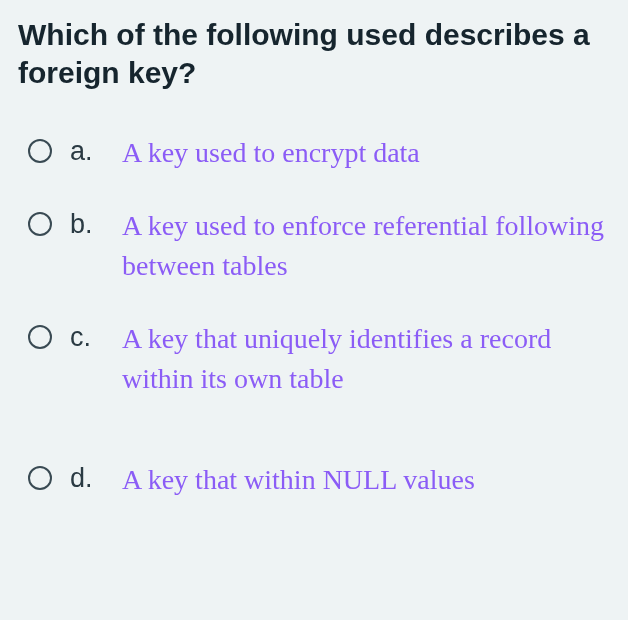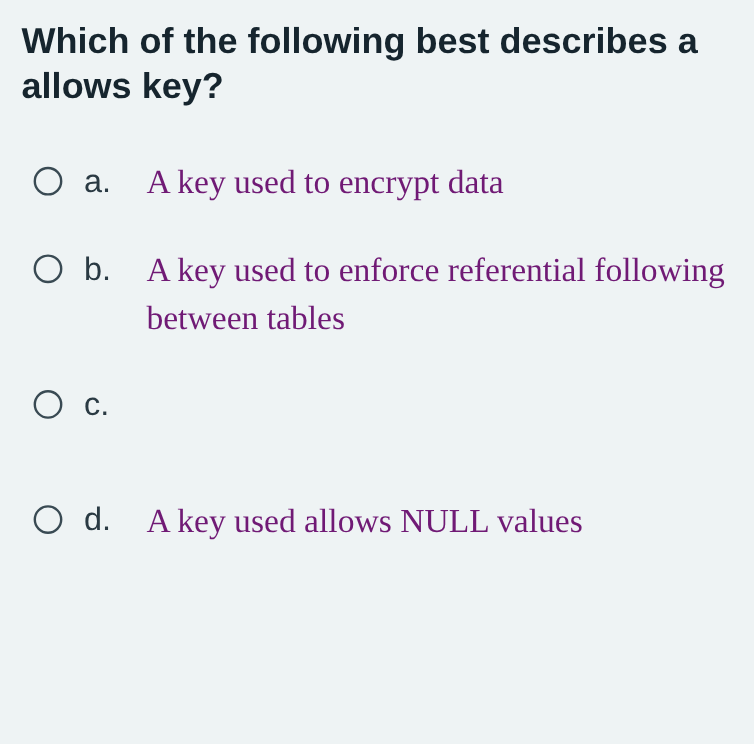--- a/index.html
+++ b/index.html
@@ -49,49 +49,50 @@
       font-size: 27px;
       color: #2a3a43;
       font-family: 'Segoe UI', 'Helvetica Neue', Arial, sans-serif;
       width: 34px;
       line-height: 1.35;
     }
     .option-text {
       flex: 1 1 auto;
       font-size: 28px;
       line-height: 1.45;
-      color: #701a75;
+      color: #8b5cf6;
     }
     .option-d {
       margin-top: 28px;
     }
   </style>
 </head>
 <body>
 
-<div class="question-text">Which of the following best describes a allows key?</div>
+<div class="question-text">Which of the following used describes a foreign key?</div>
 
 <div class="options">
 
   <div class="option-row">
     <div class="radio"></div>
     <div class="option-label">a.</div>
     <div class="option-text">A key used to encrypt data</div>
   </div>
 
   <div class="option-row">
     <div class="radio"></div>
     <div class="option-label">b.</div>
     <div class="option-text">A key used to enforce referential following between tables</div>
   </div>
 
   <div class="option-row">
     <div class="radio"></div>
     <div class="option-label">c.</div>
+    <div class="option-text">A key that uniquely identifies a record within its own table</div>
   </div>
 
   <div class="option-row option-d">
     <div class="radio"></div>
     <div class="option-label">d.</div>
-    <div class="option-text">A key used allows NULL values</div>
+    <div class="option-text">A key that within NULL values</div>
   </div>
 
 </div>
 
 </body></html>

